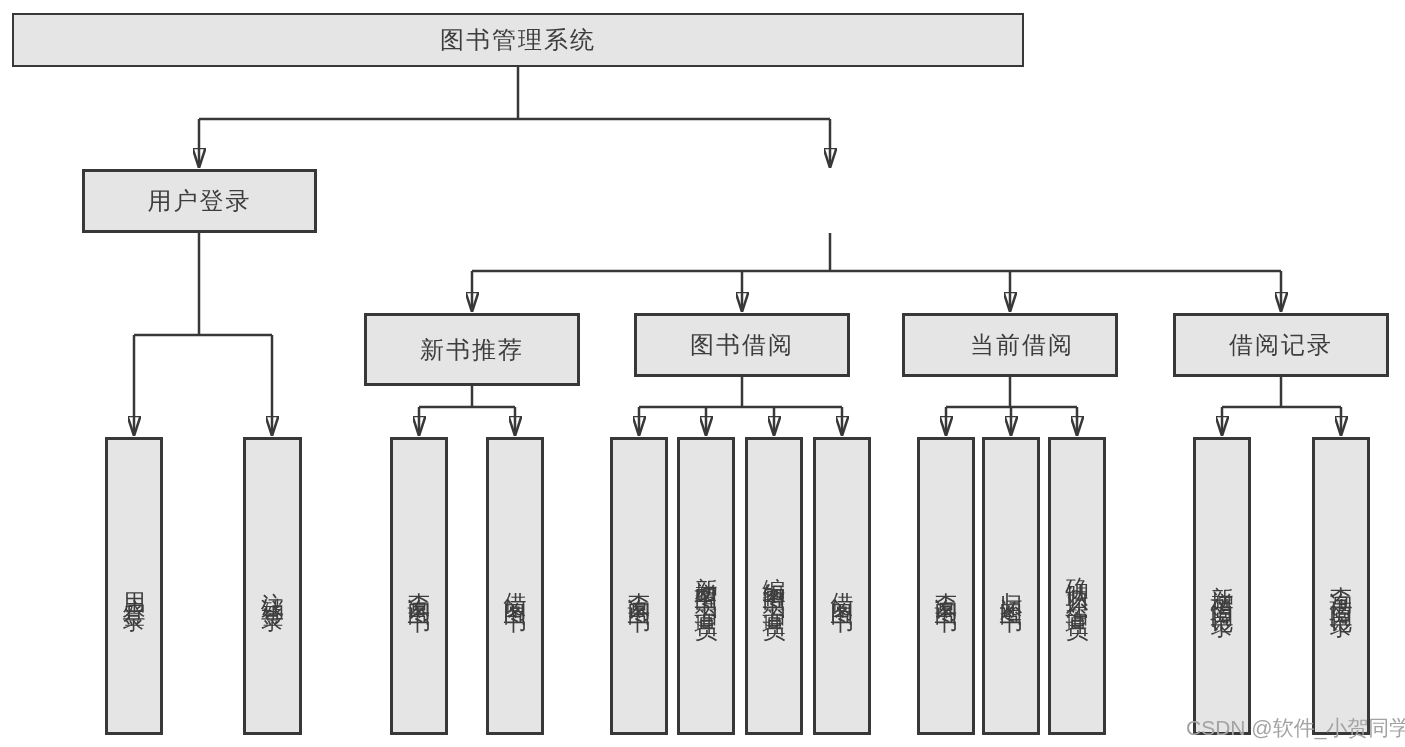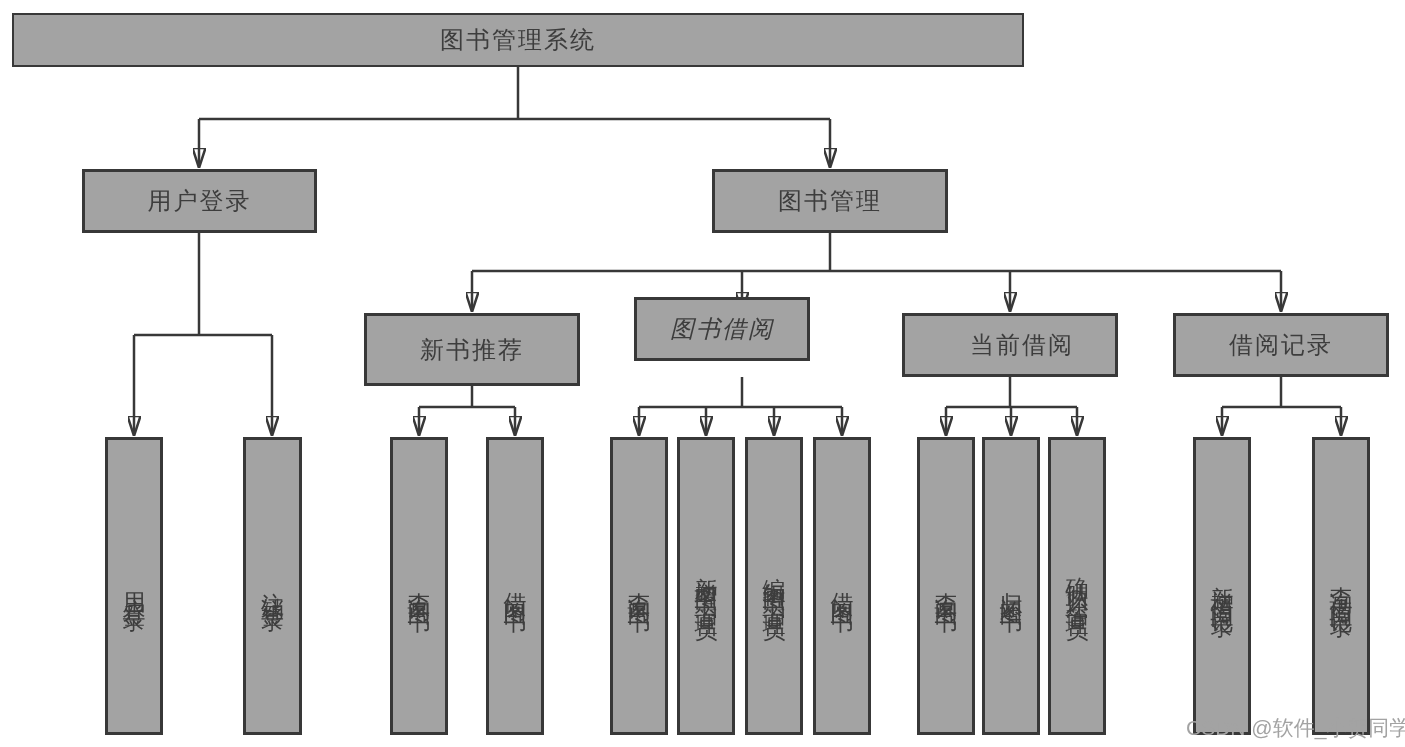--- a/index.html
+++ b/index.html
@@ -10,21 +10,21 @@
     background: #ffffff;
     overflow: hidden;
     font-family: "Liberation Sans", "DejaVu Sans", sans-serif;
   }
   .lines { position: absolute; left: 0; top: 0; width: 1405px; height: 747px; }
   .lines path { stroke: #383838; stroke-width: 2.5; fill: none; }
   .node {
     position: absolute;
     box-sizing: border-box;
     border: 3px solid #383838;
-    background: #a3a3a3;
+    background: #e5e5e5;
     display: flex;
     align-items: center;
     justify-content: center;
     color: #3d3d3d;
   }
   .hlabel { font-size: 24px; letter-spacing: 2px; white-space: nowrap; }
   .root-box { border-width: 2px; }
   .vnode { border-width: 3px; }
   .vtext {
     writing-mode: vertical-rl;
@@ -97,35 +97,32 @@
     <path d="M1341,407 V434" marker-end="url(#arrow)"></path>
   </svg>
 
   <div class="node root-box" style="left:12px; top:13px; width:1012px; height:54px;">
     <span class="hlabel">图书管理系统</span>
   </div>
 
   <div class="node" style="left:82px; top:169px; width:235px; height:64px;">
     <span class="hlabel">用户登录</span>
   </div>
-  <div class="node" style="left:712px; top:169px; width:236px; height:64px;">
-    <span class="hlabel">图书管理</span>
-  </div>
 
   <div class="node vnode" style="left:105px; top:437px; width:58px; height:298px;">
     <span class="vtext">用户登录</span>
   </div>
   <div class="node vnode" style="left:243px; top:437px; width:59px; height:298px;">
     <span class="vtext">注销登录</span>
   </div>
 
   <div class="node" style="left:364px; top:313px; width:216px; height:73px;">
     <span class="hlabel">新书推荐</span>
   </div>
-  <div class="node" style="left:634px; top:297px; width:176px; height:64px;font-style:italic;">
+  <div class="node" style="left:634px; top:313px; width:216px; height:64px;">
     <span class="hlabel">图书借阅</span>
   </div>
   <div class="node" style="left:902px; top:313px; width:216px; height:64px;padding-left:24px;">
     <span class="hlabel">当前借阅</span>
   </div>
   <div class="node" style="left:1173px; top:313px; width:216px; height:64px;align-items:center;">
     <span class="hlabel">借阅记录</span>
   </div>
 
   <div class="node vnode" style="left:390px; top:437px; width:58px; height:298px;">

